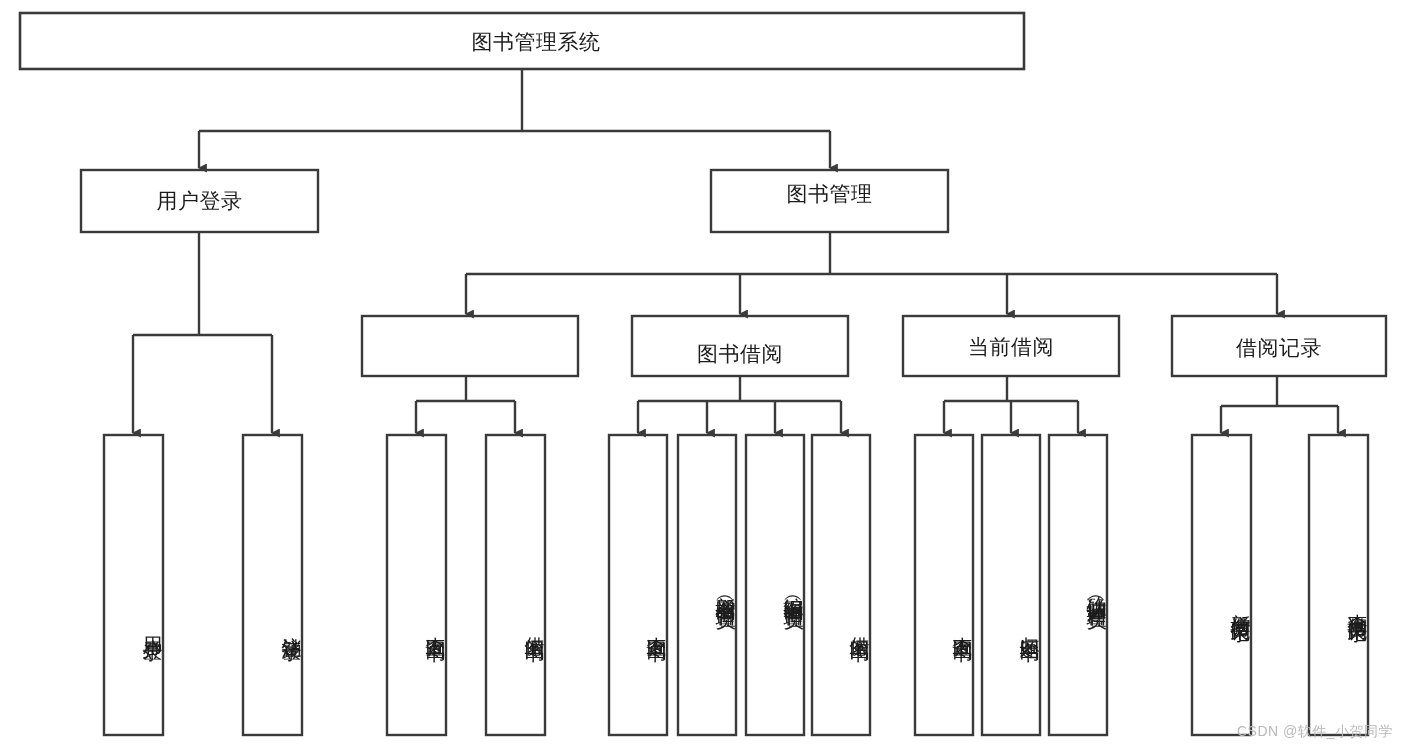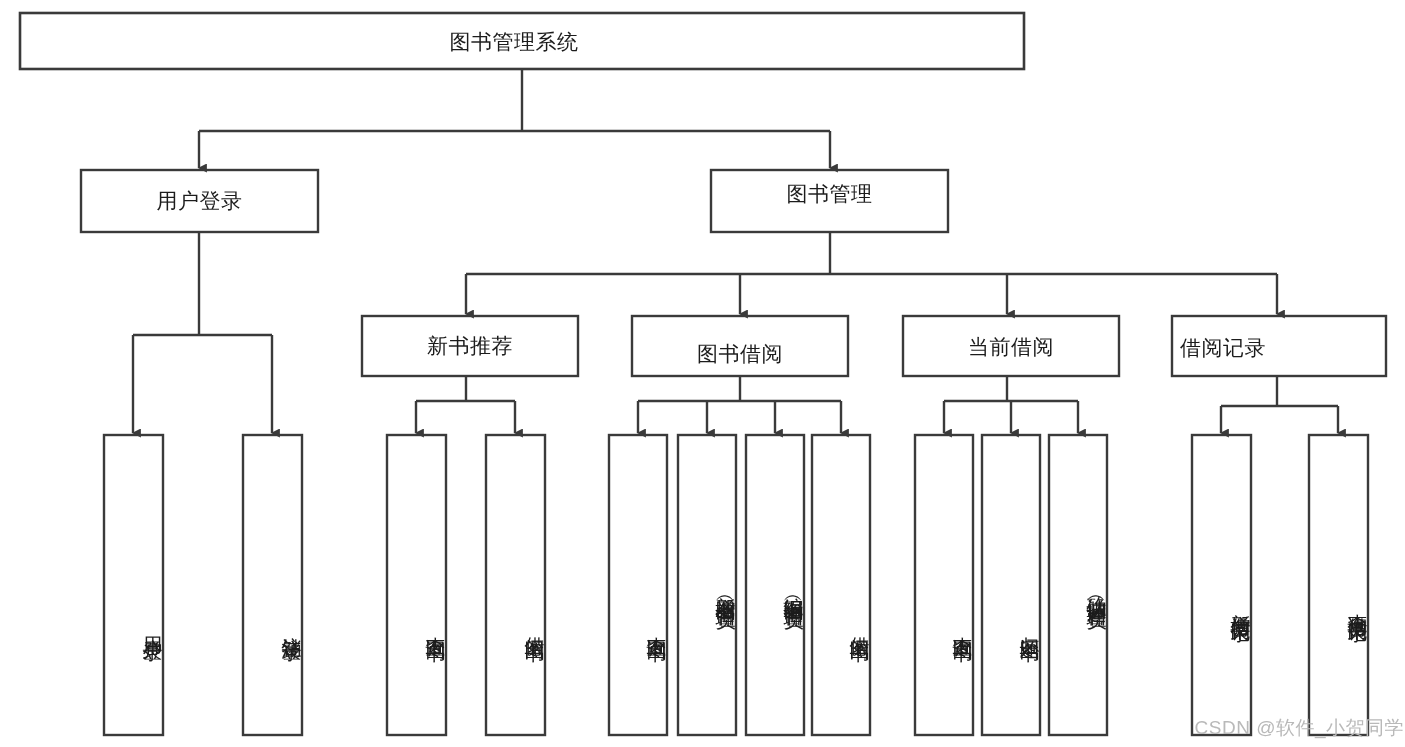--- a/index.html
+++ b/index.html
@@ -67,23 +67,23 @@
     text-orientation: upright;
     font-size: 20px;
     letter-spacing: 2px;
     line-height: 1;
     white-space: nowrap;
     align-items: flex-start;
     padding-top: 4px;
   }
   .watermark {
     position: absolute;
-    right: 1px;
+    right: 12px;
     bottom: 6px;
-    font-size: 19px;
+    font-size: 14px;
     color: #b9b9b9;
     font-family: "Liberation Sans", "DejaVu Sans", sans-serif;
     letter-spacing: 0.5px;
     pointer-events: none;
   }
 </style>
 </head>
 <body>
 
 <div id="diagram-root">
@@ -157,29 +157,28 @@
     <path class="connector" marker-end="url(#arrow)" d="M 944 401 L 944 433"></path>
     <path class="connector" marker-end="url(#arrow)" d="M 1011 401 L 1011 433"></path>
     <path class="connector" marker-end="url(#arrow)" d="M 1078 401 L 1078 433"></path>
 
     <path class="connector" d="M 1277 376 L 1277 406"></path>
     <path class="connector" d="M 1221 406 L 1338 406"></path>
     <path class="connector" marker-end="url(#arrow)" d="M 1221 406 L 1221 433"></path>
     <path class="connector" marker-end="url(#arrow)" d="M 1338 406 L 1338 433"></path>
   </svg>
 
-  <div class="node-label label-horizontal" style="left:12px; top:13px; width:1004px; height:58px;">图书管理系统</div>
+  <div class="node-label label-horizontal" style="left:34px; top:13px; width:1004px; height:58px;">图书管理系统</div>
 
   <div class="node-label label-horizontal" style="left:81px; top:170px; width:237px; height:62px;">用户登录</div>
   <div class="node-label label-horizontal" style="left:711px; top:170px; width:237px; height:47px;">图书管理</div>
 
-  <div class="node-label label-horizontal" style="left:362px; top:316px; width:216px; height:60px;">新书推荐</div>
   <div class="node-label label-horizontal" style="left:632px; top:316px; width:216px; height:76px;">图书借阅</div>
   <div class="node-label label-horizontal" style="left:903px; top:316px; width:216px; height:61px;border-radius:21px;">当前借阅</div>
-  <div class="node-label label-horizontal" style="left:1116px; top:316px; width:214px; height:64px;">借阅记录</div>
+  <div class="node-label label-horizontal" style="left:1172px; top:316px; width:214px; height:64px;">借阅记录</div>
 
   <div class="node-label label-vertical" style="left:104px; top:510px; width:59px; height:225px;">用户登录</div>
   <div class="node-label label-vertical" style="left:243px; top:510px; width:59px; height:225px;">注销登录</div>
 
   <div class="node-label label-vertical" style="left:387px; top:510px; width:59px; height:225px;">查询图书</div>
   <div class="node-label label-vertical" style="left:486px; top:510px; width:59px; height:225px;">借阅图书</div>
 
   <div class="node-label label-vertical" style="left:609px; top:510px; width:58px; height:225px;">查询图书</div>
   <div class="node-label label-vertical" style="left:678px; top:440px; width:58px; height:295px;">新增图书（管理员）</div>
   <div class="node-label label-vertical" style="left:746px; top:440px; width:58px; height:295px;">编辑图书（管理员）</div>

